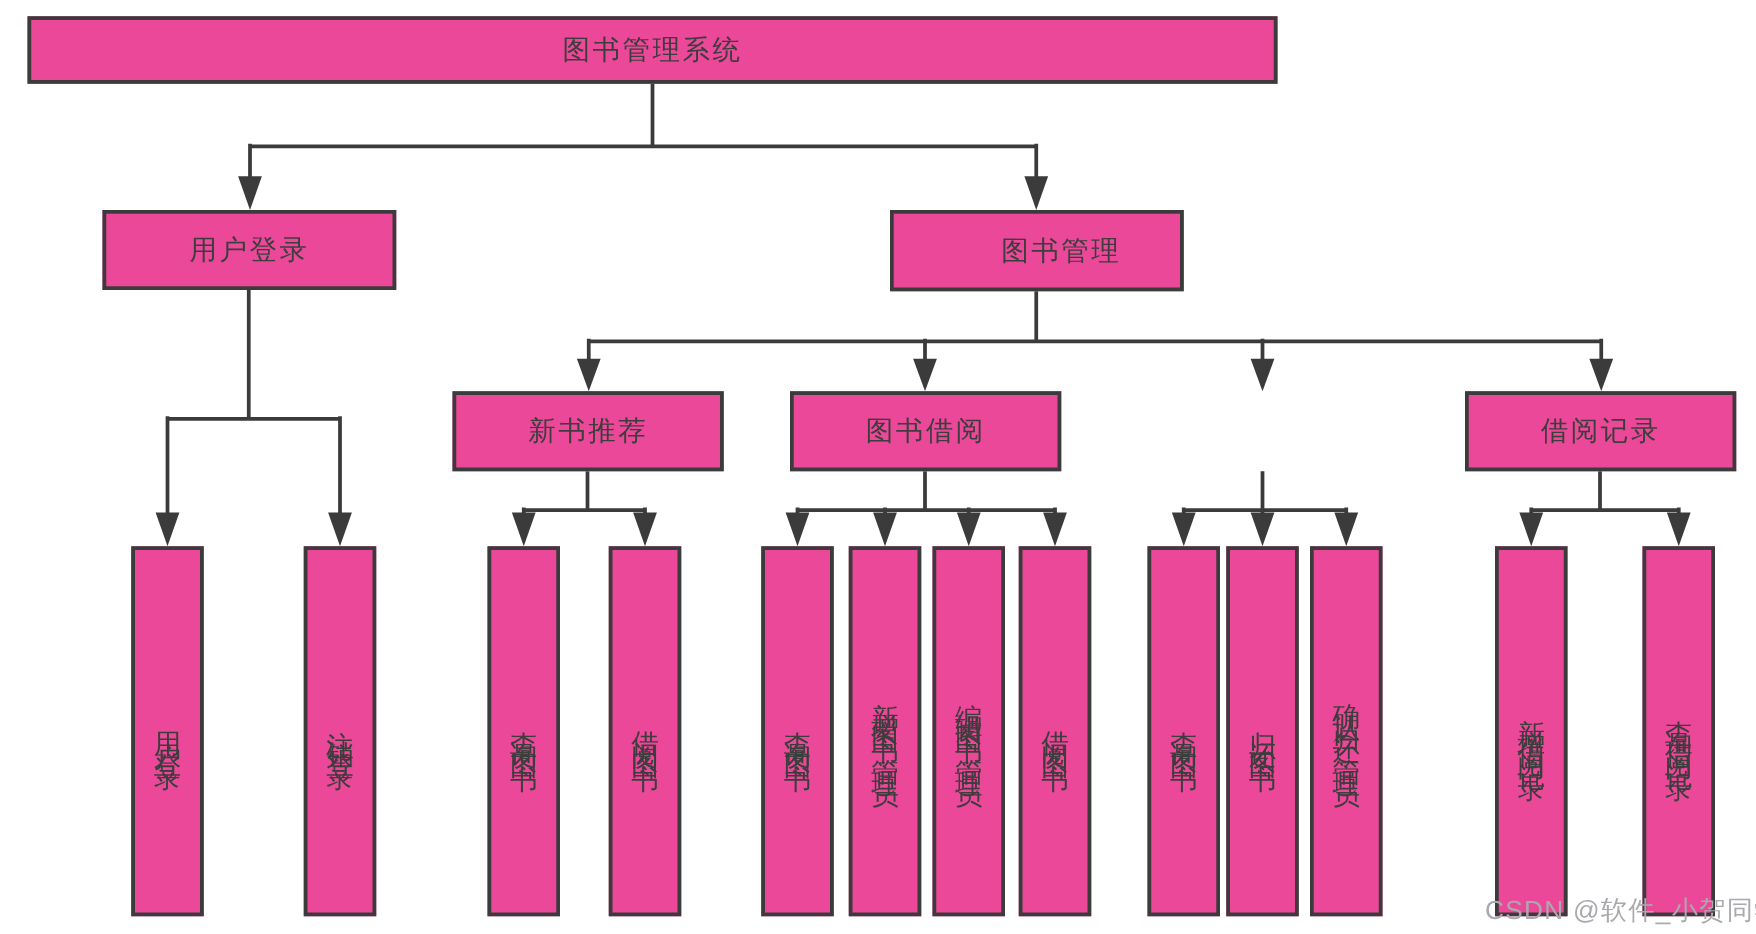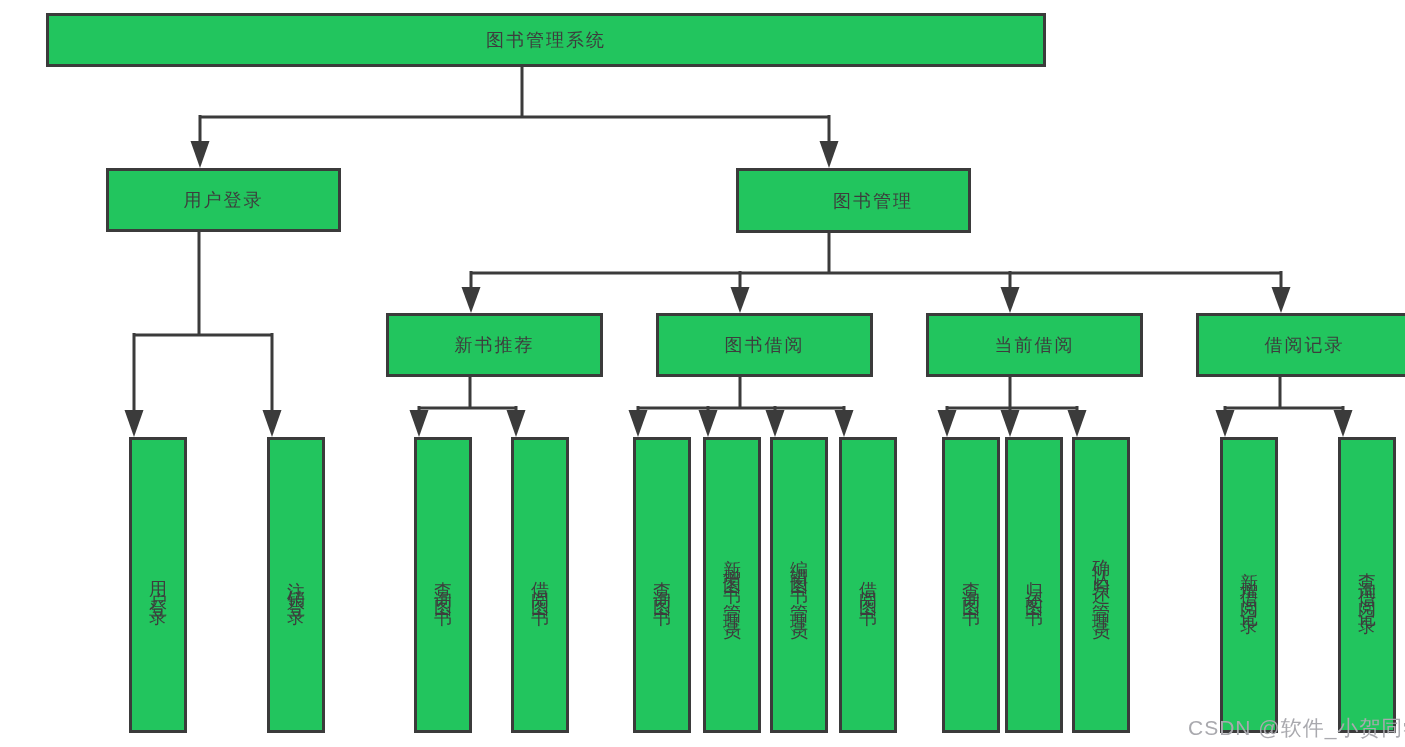--- a/index.html
+++ b/index.html
@@ -14,27 +14,26 @@
     width:1405px;height:747px;
     background:var(--bg);
     font-family:"Liberation Sans","DejaVu Sans",sans-serif;
     overflow:hidden;
   }
   .wires{position:absolute;left:0;top:0;width:1405px;height:747px;}
   .box{
     position:absolute;
     box-sizing:border-box;
     border:3px solid var(--line);
-    background:#22c55e;
+    background:#ec4899;
     color:var(--text);
     display:flex;align-items:center;justify-content:center;
-    font-size:18px;
+    font-size:22px;
     letter-spacing:2px;
     text-align:center;
-    margin-left:24px;
   }
   .vbox{
     writing-mode:vertical-rl;
     text-orientation:mixed;
     letter-spacing:9px;
     line-height:1;
     padding:6px 0;
   }
   
   .n-root   {left:22px;  top:13px;  width:1000px; height:54px;}
@@ -120,21 +119,20 @@
     </g>
   </svg>
 
   <div class="box n-root">图书管理系统</div>
 
   <div class="box n-login">用户登录</div>
   <div class="box n-mgmt">图书管理</div>
 
   <div class="box lvl2 n-newbook">新书推荐</div>
   <div class="box lvl2 n-borrow">图书借阅</div>
-  <div class="box lvl2 n-current">当前借阅</div>
   <div class="box lvl2 n-records">借阅记录</div>
 
   <div class="box vbox lvl3 n-a1">用户登录</div>
   <div class="box vbox lvl3 n-a2">注销登录</div>
 
   <div class="box vbox lvl3 n-b1">查询图书</div>
   <div class="box vbox lvl3 n-b2">借阅图书</div>
 
   <div class="box vbox lvl3 n-c1">查询图书</div>
   <div class="box vbox lvl3 n-c2">新增图书（管理员）</div>

